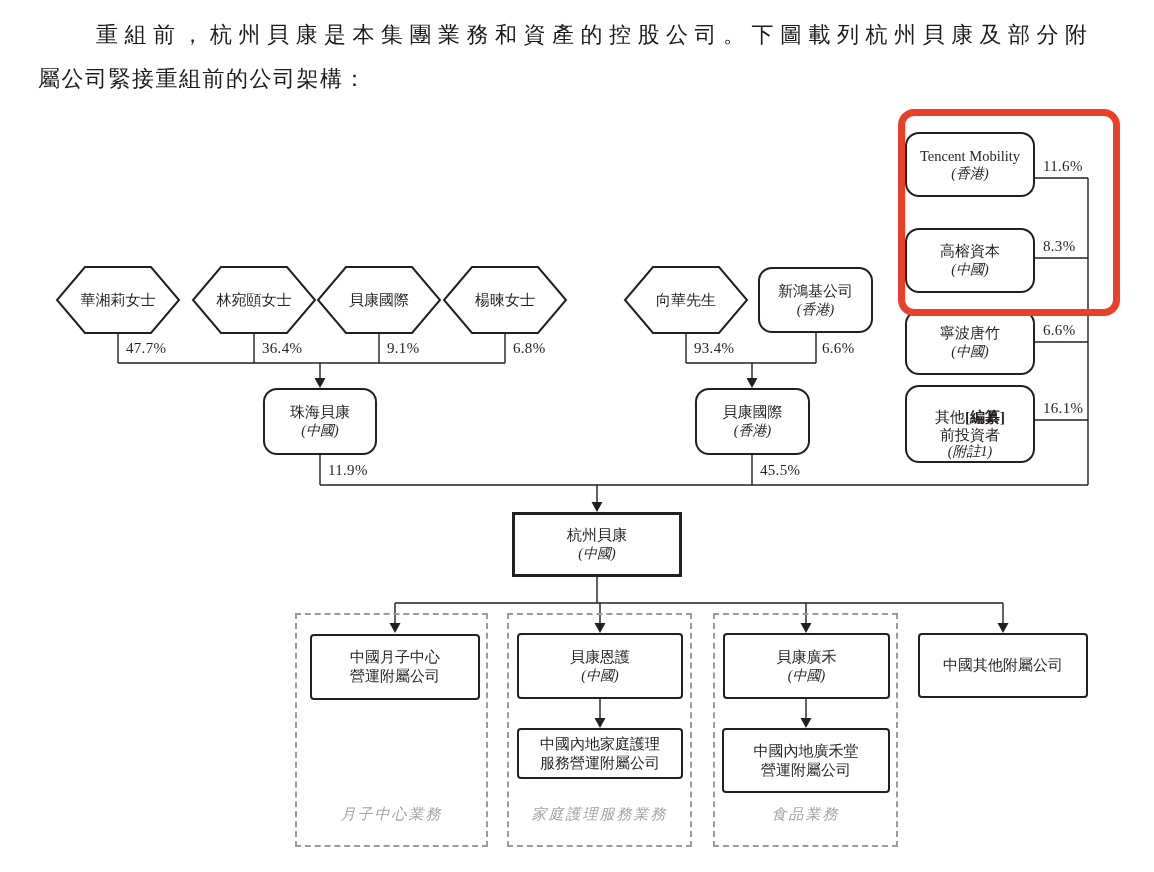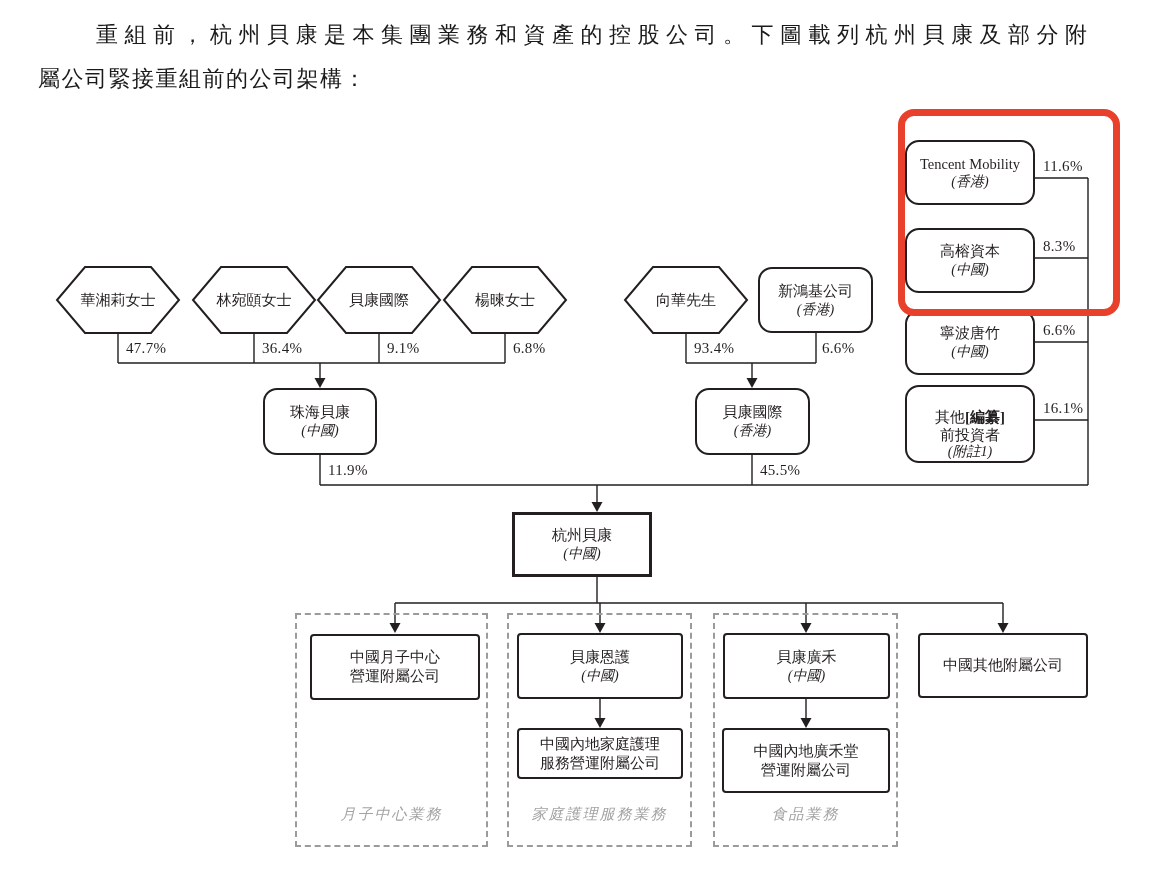--- a/index.html
+++ b/index.html
@@ -112,21 +112,21 @@
     </div>
   <div class="hexlabel" style="left:625px;top:267px;width:122px;height:66px;">
       <span>向華先生</span>
     </div>
 
   <div class="node round-thick" style="left:758px;top:267px;width:115px;height:66px;">
     <span class="lbl">新鴻基公司</span>
     <span class="region">(香港)</span>
   </div>
 
-  <div class="node round" style="left:905px;top:140px;width:130px;height:65px;">
+  <div class="node round" style="left:905px;top:132px;width:130px;height:65px;">
     <span class="lbl-en">Tencent Mobility</span>
     <span class="region">(香港)</span>
   </div>
   <div class="node round" style="left:905px;top:228px;width:130px;height:65px;">
     <span class="lbl">高榕資本</span>
     <span class="region">(中國)</span>
   </div>
   <div class="node round" style="left:905px;top:310px;width:130px;height:65px;">
     <span class="lbl">寧波唐竹</span>
     <span class="region">(中國)</span>
@@ -141,21 +141,21 @@
 
   <div class="node round-thick" style="left:263px;top:388px;width:114px;height:67px;">
     <span class="lbl">珠海貝康</span>
     <span class="region">(中國)</span>
   </div>
   <div class="node round-thick" style="left:695px;top:388px;width:115px;height:67px;">
     <span class="lbl">貝康國際</span>
     <span class="region">(香港)</span>
   </div>
 
-  <div class="node sharp-main" style="left:512px;top:512px;width:140px;height:65px;">
+  <div class="node sharp-main" style="left:512px;top:512px;width:170px;height:65px;">
     <span class="lbl">杭州貝康</span>
     <span class="region">(中國)</span>
   </div>
 
   <div class="node sharp" style="left:310px;top:634px;width:170px;height:66px;">
     <span class="lbl">中國月子中心</span>
     <span class="lbl">營運附屬公司</span>
   </div>
   <div class="node sharp" style="left:517px;top:633px;width:166px;height:66px;">
     <span class="lbl">貝康恩護</span>

